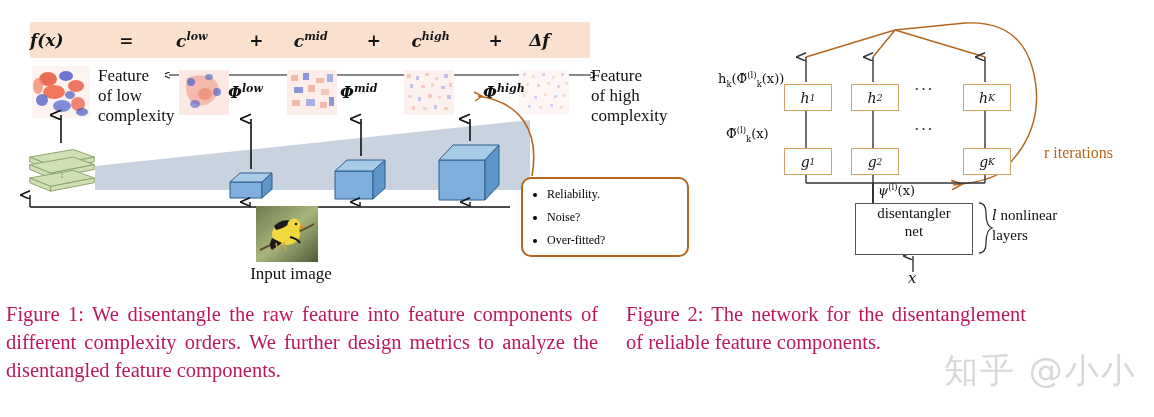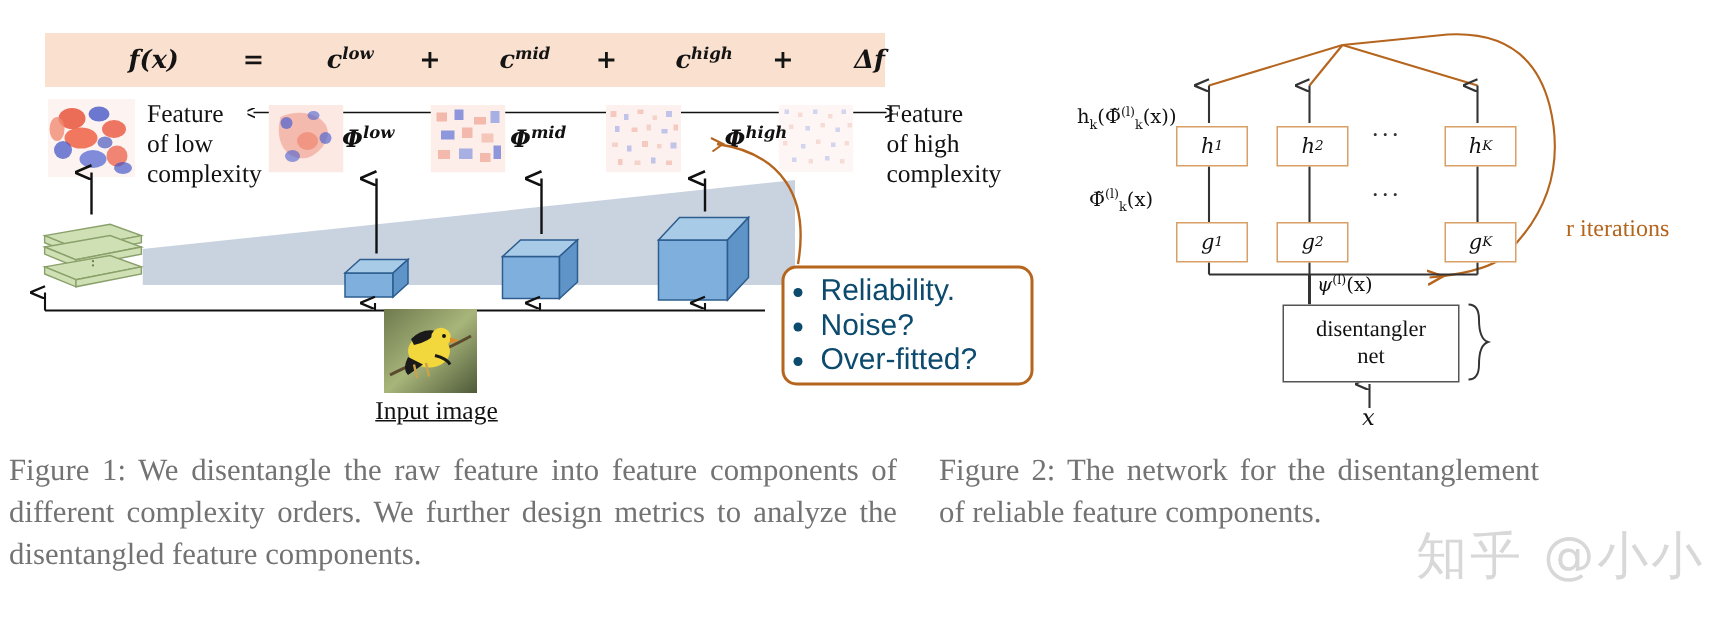--- a/index.html
+++ b/index.html
@@ -15,21 +15,21 @@
 
   
   #fig1{position:absolute;left:0;top:0;width:700px;height:290px;}
 
   .formula-bar{
     position:absolute;left:30px;top:22px;width:560px;height:36px;
     background:#fae0cf;display:flex;align-items:center;
   }
   .formula-bar span{
     font-family:"DejaVu Serif",serif;font-weight:bold;font-style:italic;
-    font-size:17px;color:#141414;text-align:right;white-space:nowrap;
+    font-size:17px;color:#141414;text-align:left;white-space:nowrap;
   }
   .f-fx{width:110px;}
   .f-eq{width:70px;font-style:normal;}
   .f-clow{width:90px;}
   .f-p1{width:55px;font-style:normal;font-weight:bold;}
   .f-cmid{width:90px;}
   .f-p2{width:55px;font-style:normal;font-weight:bold;}
   .f-chigh{width:95px;}
   .f-p3{width:50px;font-style:normal;font-weight:bold;}
   .f-df{width:75px;}
@@ -62,21 +62,21 @@
   
   .bird{position:absolute;left:256px;top:206px;width:62px;height:56px;border:0;}
 
   
   .callout{
     position:absolute;left:521px;top:177px;width:168px;height:80px;
     border:2px solid #b5651d;border-radius:10px;background:#fff;
     padding:4px 6px 4px 10px;box-sizing:border-box;
   }
   .callout ul{margin:0;padding:0 0 0 14px;list-style:disc;}
-  .callout li{font-family:Liberation Sans, sans-serif;font-size:20px;line-height:23px;color:#0c4a6e;}
+  .callout li{font-family:Liberation Serif, serif;font-size:12px;line-height:23px;color:#000000;}
 
   
   #fig2{position:absolute;left:700px;top:0;width:454px;height:290px;}
   .nbox{
     position:absolute;border:1.3px solid #d9a066;background:#fff;
     display:flex;align-items:center;justify-content:center;
     font-family:"DejaVu Serif",serif;font-style:italic;font-size:14px;color:#111;
   }
   .nbox .sb{font-size:9px;vertical-align:sub;font-style:italic;}
   .mlabel{
@@ -84,33 +84,33 @@
   }
   .mlabel .sb{font-size:8.5px;vertical-align:sub;}
   .mlabel .sp{font-size:8.5px;vertical-align:super;}
   .dots{position:absolute;font-size:17px;letter-spacing:1px;color:#333;font-family:"Liberation Serif",serif;}
   .riter{
     position:absolute;font-family:"Liberation Serif",serif;font-size:16px;color:#b5651d;white-space:nowrap;margin-top:44px;
   }
   .dnet{
     position:absolute;left:155px;top:203px;width:116px;height:50px;
     border:1.4px solid #555;background:#fff;
-    display:flex;flex-direction:column;align-items:center;justify-content:center;
+    display:flex;flex-direction:column;align-items:center;justify-content:flex-start;
     font-family:"Liberation Serif",serif;font-size:15px;line-height:18px;color:#111;
   }
   .nl-label{
     position:absolute;left:292px;top:205px;width:130px;
     font-family:"Liberation Serif",serif;font-size:15px;line-height:20px;color:#111;
   }
   .nl-label i{font-family:"DejaVu Serif",serif;}
 
   
   .caption{
     position:absolute;font-family:"Liberation Serif",serif;
-    font-size:20.5px;line-height:28px;color:#737373;text-align:justify;
+    font-size:20.5px;line-height:28px;color:#be185d;text-align:justify;
   }
   #cap1{left:6px;top:300px;width:592px;}
   #cap2{left:626px;top:300px;width:400px;}
 
   
   #watermark{
     position:absolute;left:944px;top:348px;
     font-family:"DejaVu Sans",sans-serif;font-size:34px;color:#d8d8d8;
     letter-spacing:2px;white-space:nowrap;user-select:none;
   }
@@ -339,21 +339,21 @@
       <ellipse cx="30" cy="28" rx="14" ry="11" fill="#f2d83c"></ellipse>
       <path d="M18,20 Q26,12 36,15 Q30,22 20,24 Z" fill="#1a1a1a"></path>
       <circle cx="38" cy="19" r="6.5" fill="#f2d83c"></circle>
       <circle cx="40" cy="18" r="1.3" fill="#111"></circle>
       <path d="M44,19 L50,21 L44,23 Z" fill="#e08a2a"></path>
       <path d="M16,32 Q12,40 16,44 L26,37 Z" fill="#1a1a1a"></path>
       <path d="M20,37 L22,46" stroke="#caa34a" stroke-width="1.6"></path>
       <path d="M28,36 L30,45" stroke="#caa34a" stroke-width="1.6"></path>
       <path d="M34,31 Q42,33 44,37" stroke="#1a1a1a" stroke-width="2" fill="none"></path>
     </svg>
-    <div class="lbl" style="left:236px;top:264px;width:110px;text-align:center;text-decoration:underline;">Input image</div>
+    <div class="lbl" style="left:236px;top:264px;width:110px;text-align:center;">Input image</div>
 
     <div class="callout">
       <ul>
         <li>Reliability.</li>
         <li>Noise?</li>
         <li>Over-fitted?</li>
       </ul>
     </div>
   </div>
 
@@ -441,19 +441,23 @@
 
     <div class="dnet">
       <div>disentangler</div>
       <div>net</div>
     </div>
 
     <div class="mlabel" style="left:208px;top:269px;font-style:italic;font-size:15px;">
       <span>x</span>
     </div>
 
+    <div class="nl-label">
+      <div><i>l</i><span> nonlinear</span></div>
+      <div>layers</div>
+    </div>
   </div>
 
   <div class="caption" id="cap1">Figure 1: We disentangle the raw feature into feature components of different complexity orders. We further design metrics to analyze the disentangled feature components.</div>
   <div class="caption" id="cap2">Figure 2: The network for the disentanglement of reliable feature components.</div>
 
   <div id="watermark">知乎 @小小</div>
 </div>
 
 </body></html>

